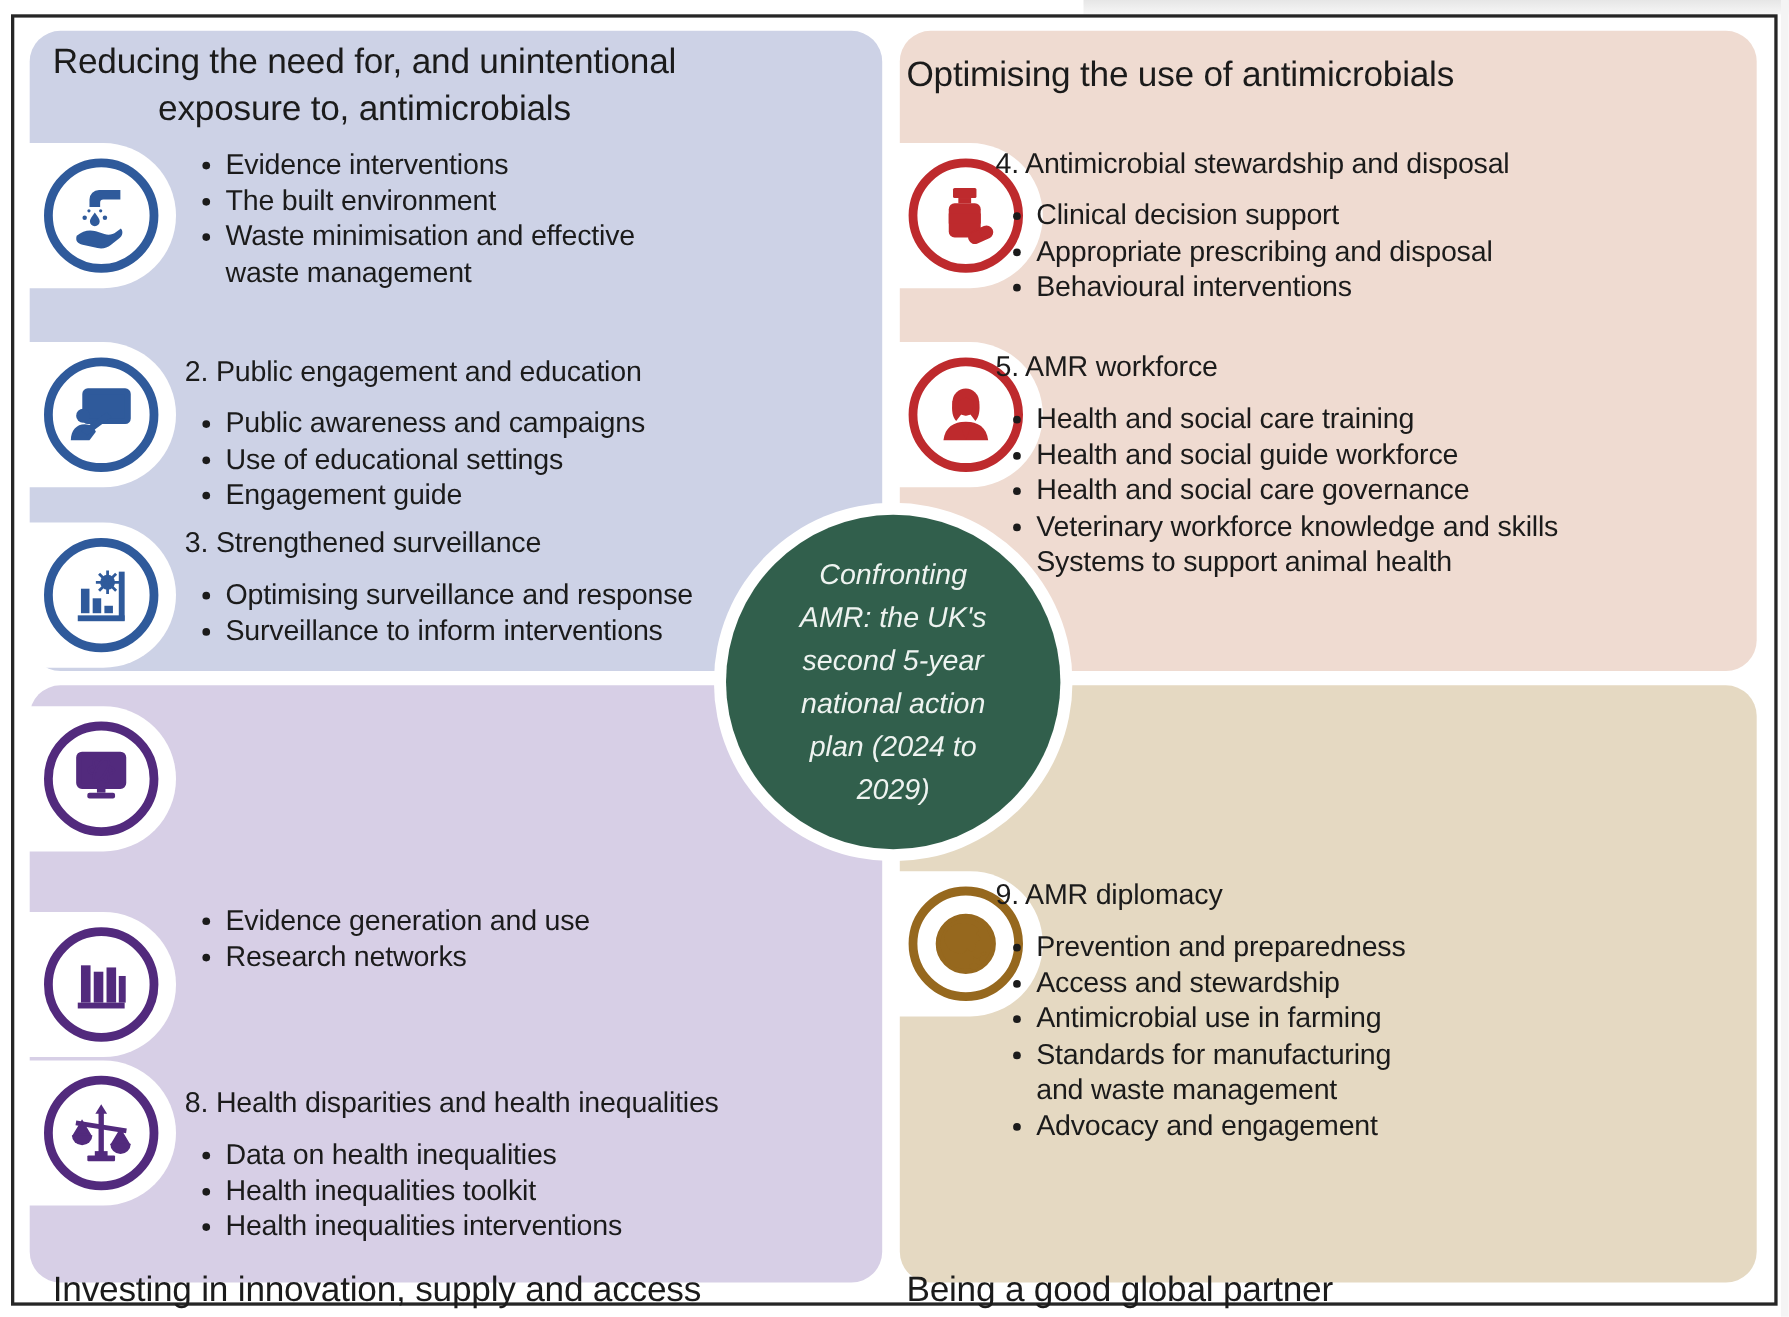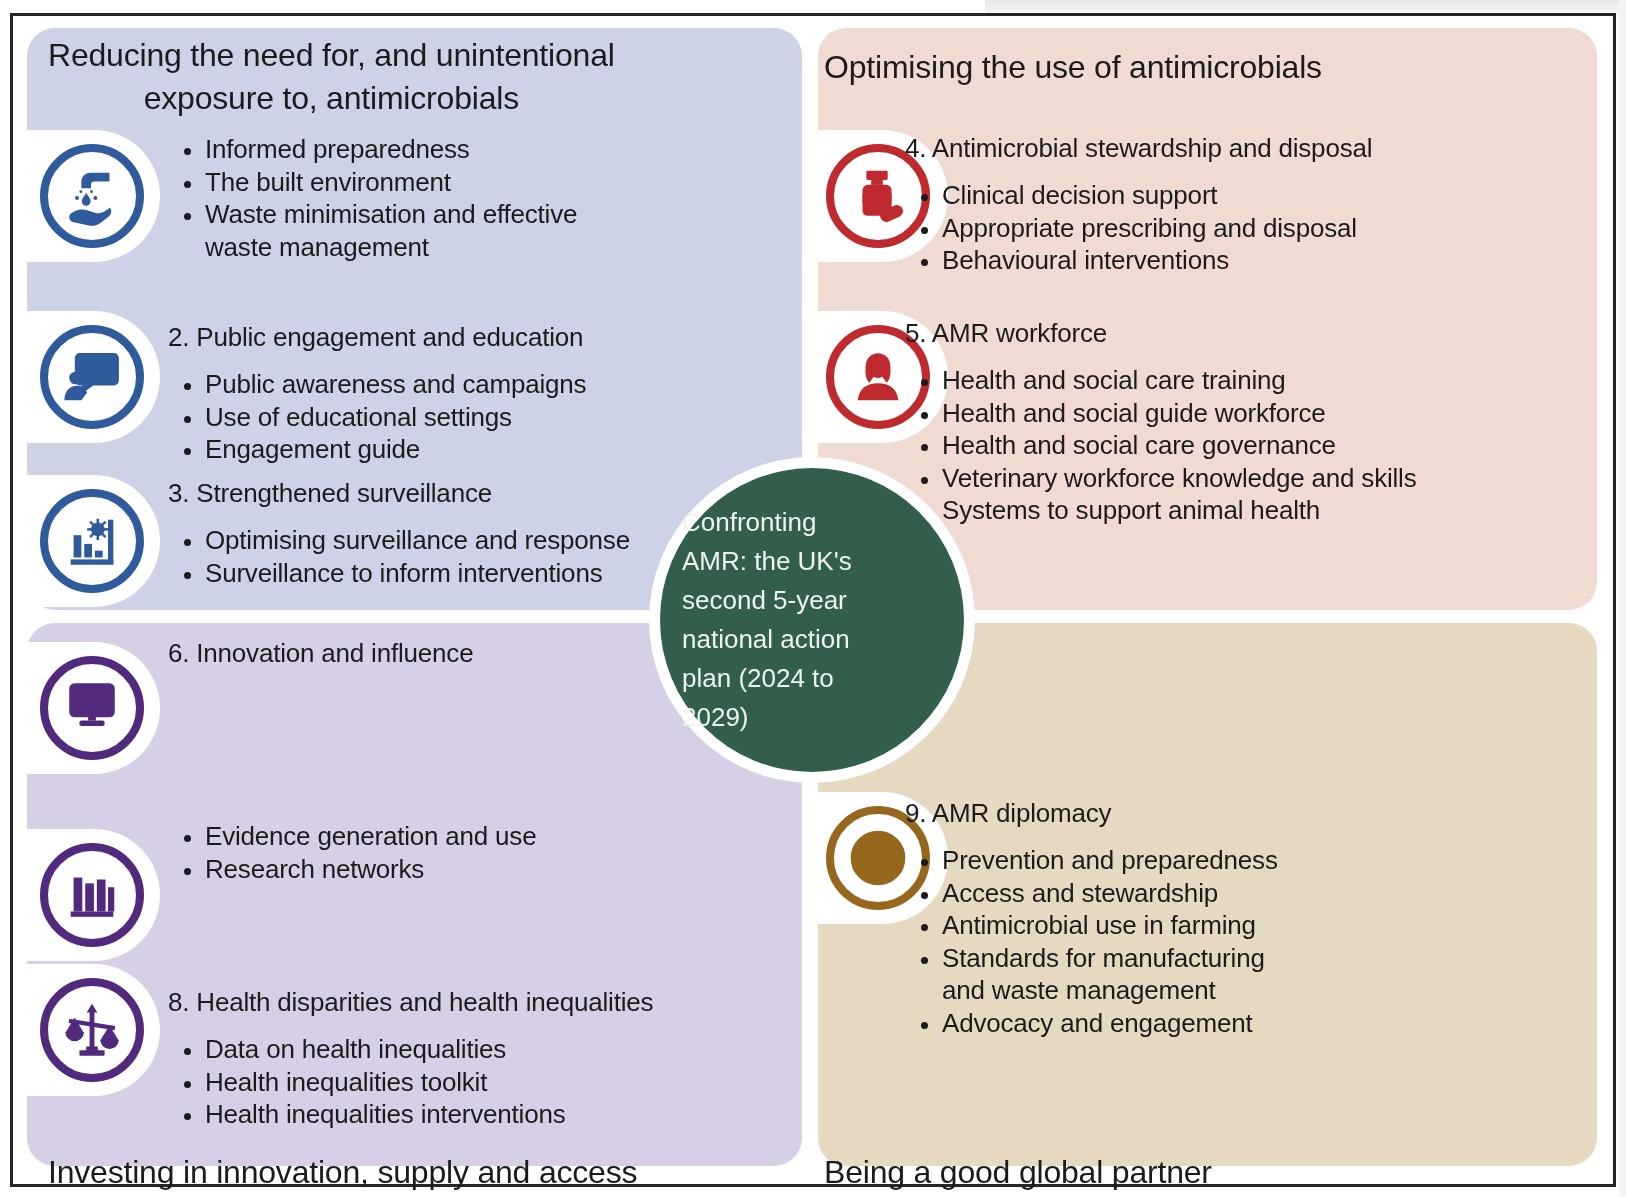--- a/index.html
+++ b/index.html
@@ -38,21 +38,21 @@
   
   .theme{z-index:3;}
   .t-head{font-size:26px;line-height:30px;margin:0 0 16px 0;letter-spacing:-0.2px;}
   .t-bullets{margin:0;padding:0 0 0 37px;list-style:disc;}
   .t-bullets li{font-size:26px;line-height:32.5px;white-space:pre-line;letter-spacing:-0.2px;}
   .t-bullets li::marker{color:#1b1b1b;font-size:24px;}
   
   .center-outer{left:649px;top:457px;width:326px;height:326px;border-radius:50%;background:#ffffff;z-index:4;}
   .center-inner{position:absolute;left:11px;top:11px;right:11px;bottom:11px;border-radius:50%;
     background:#315f4c;display:flex;align-items:center;justify-content:center;}
-  .center-text{color:#eef3f0;font-size:26px;line-height:39px;text-align:left;white-space:pre-line;width:260px;}
+  .center-text{color:#eef3f0;font-size:26px;line-height:39px;text-align:center;white-space:pre-line;width:260px;font-style:italic;}
 </style>
 </head>
 <body>
 
 <div class="abs edge-top"></div>
 <div class="abs edge-right"></div>
 <div class="abs frame"></div>
 
 <div class="abs quadrant q-tl"></div>
 <div class="abs quadrant q-tr"></div>
@@ -199,21 +199,21 @@
       <path d="M11.5 27 c2 -9.5 10.5 -15.5 20.5 -14.5 c6 0.6 10.5 3 12.5 7 l-3 3 c3 1 4.6 3 4 6 l-5 3 c1.5 4 0 7 -4 8 l-3.5 -3 c-1 4 -5 5.6 -9 4.2 c-6 -1.2 -10.3 -5.2 -12.5 -13.7 z"></path>
       <path d="M39 44 l4 2 3 -2 -2 5 -5 0 z"></path>
       <path d="M35 52 c3 -2 7 -2 10 0 c-1 3 -3.5 4.5 -6 4.2 c-2.5 -0.3 -4 -1.8 -4 -4.2 z"></path>
       <path d="M46 41 l4 -2 1.5 2 -3.5 2.5 z"></path>
     </svg>
   </div>
 </div>
 
 <div class="abs theme" style="left:168px;top:133px;width:620px">
   <ul class="t-bullets">
-    <li>Informed preparedness</li>
+    <li>Evidence interventions</li>
     <li>The built environment</li>
     <li>Waste minimisation and effective
 waste management</li>
   </ul>
 </div>
 
 <div class="abs theme" style="left:168px;top:322px;width:620px">
   <div class="t-head">2. Public engagement and education</div>
   <ul class="t-bullets">
     <li>Public awareness and campaigns</li>
@@ -244,21 +244,20 @@
   <ul class="t-bullets">
     <li>Health and social care training</li>
     <li>Health and social guide workforce</li>
     <li>Health and social care governance</li>
     <li>Veterinary workforce knowledge and skills</li>
     <li>Systems to support animal health</li>
   </ul>
 </div>
 
 <div class="abs theme" style="left:168px;top:638px;width:620px">
-  <div class="t-head">6. Innovation and influence</div>
 </div>
 
 <div class="abs theme" style="left:168px;top:820px;width:620px">
   <ul class="t-bullets">
     <li>Evidence generation and use</li>
     <li>Research networks</li>
   </ul>
 </div>
 
 <div class="abs theme" style="left:168px;top:987px;width:620px">

